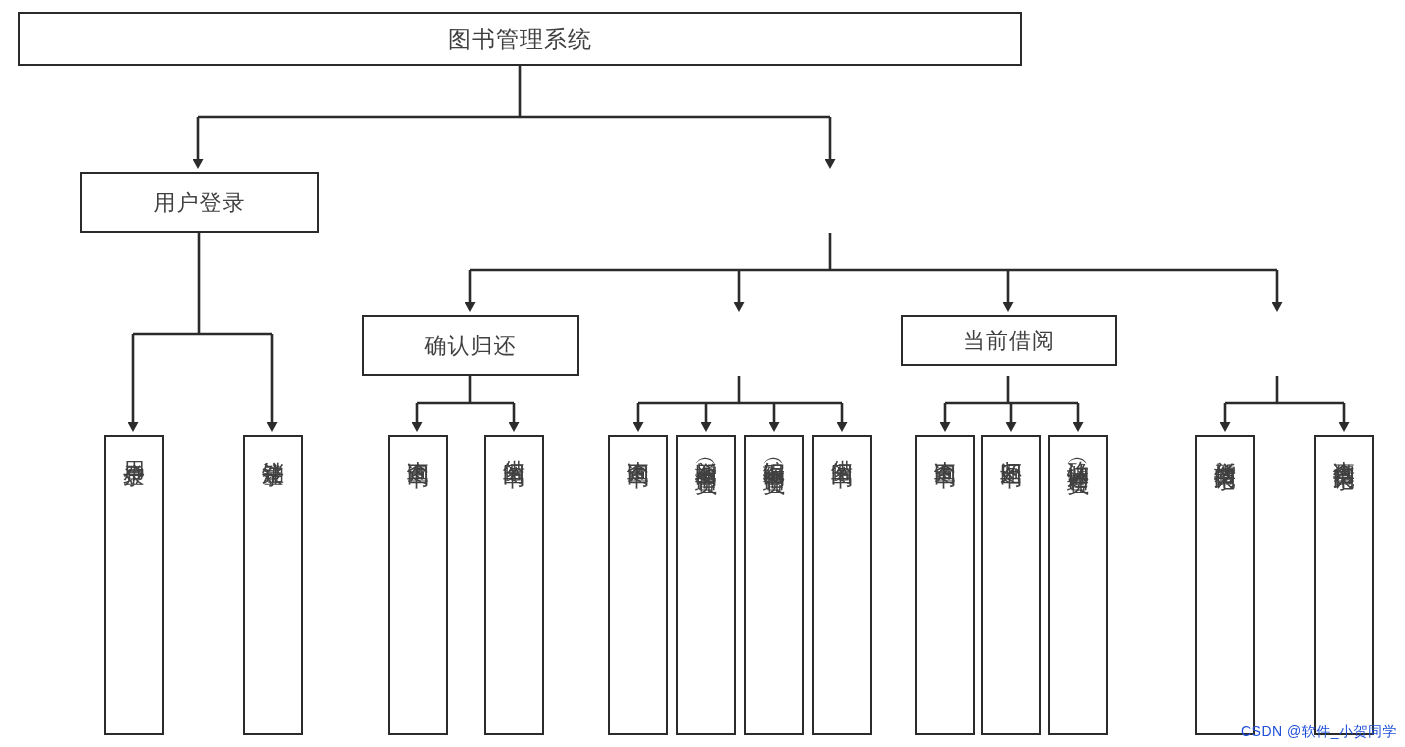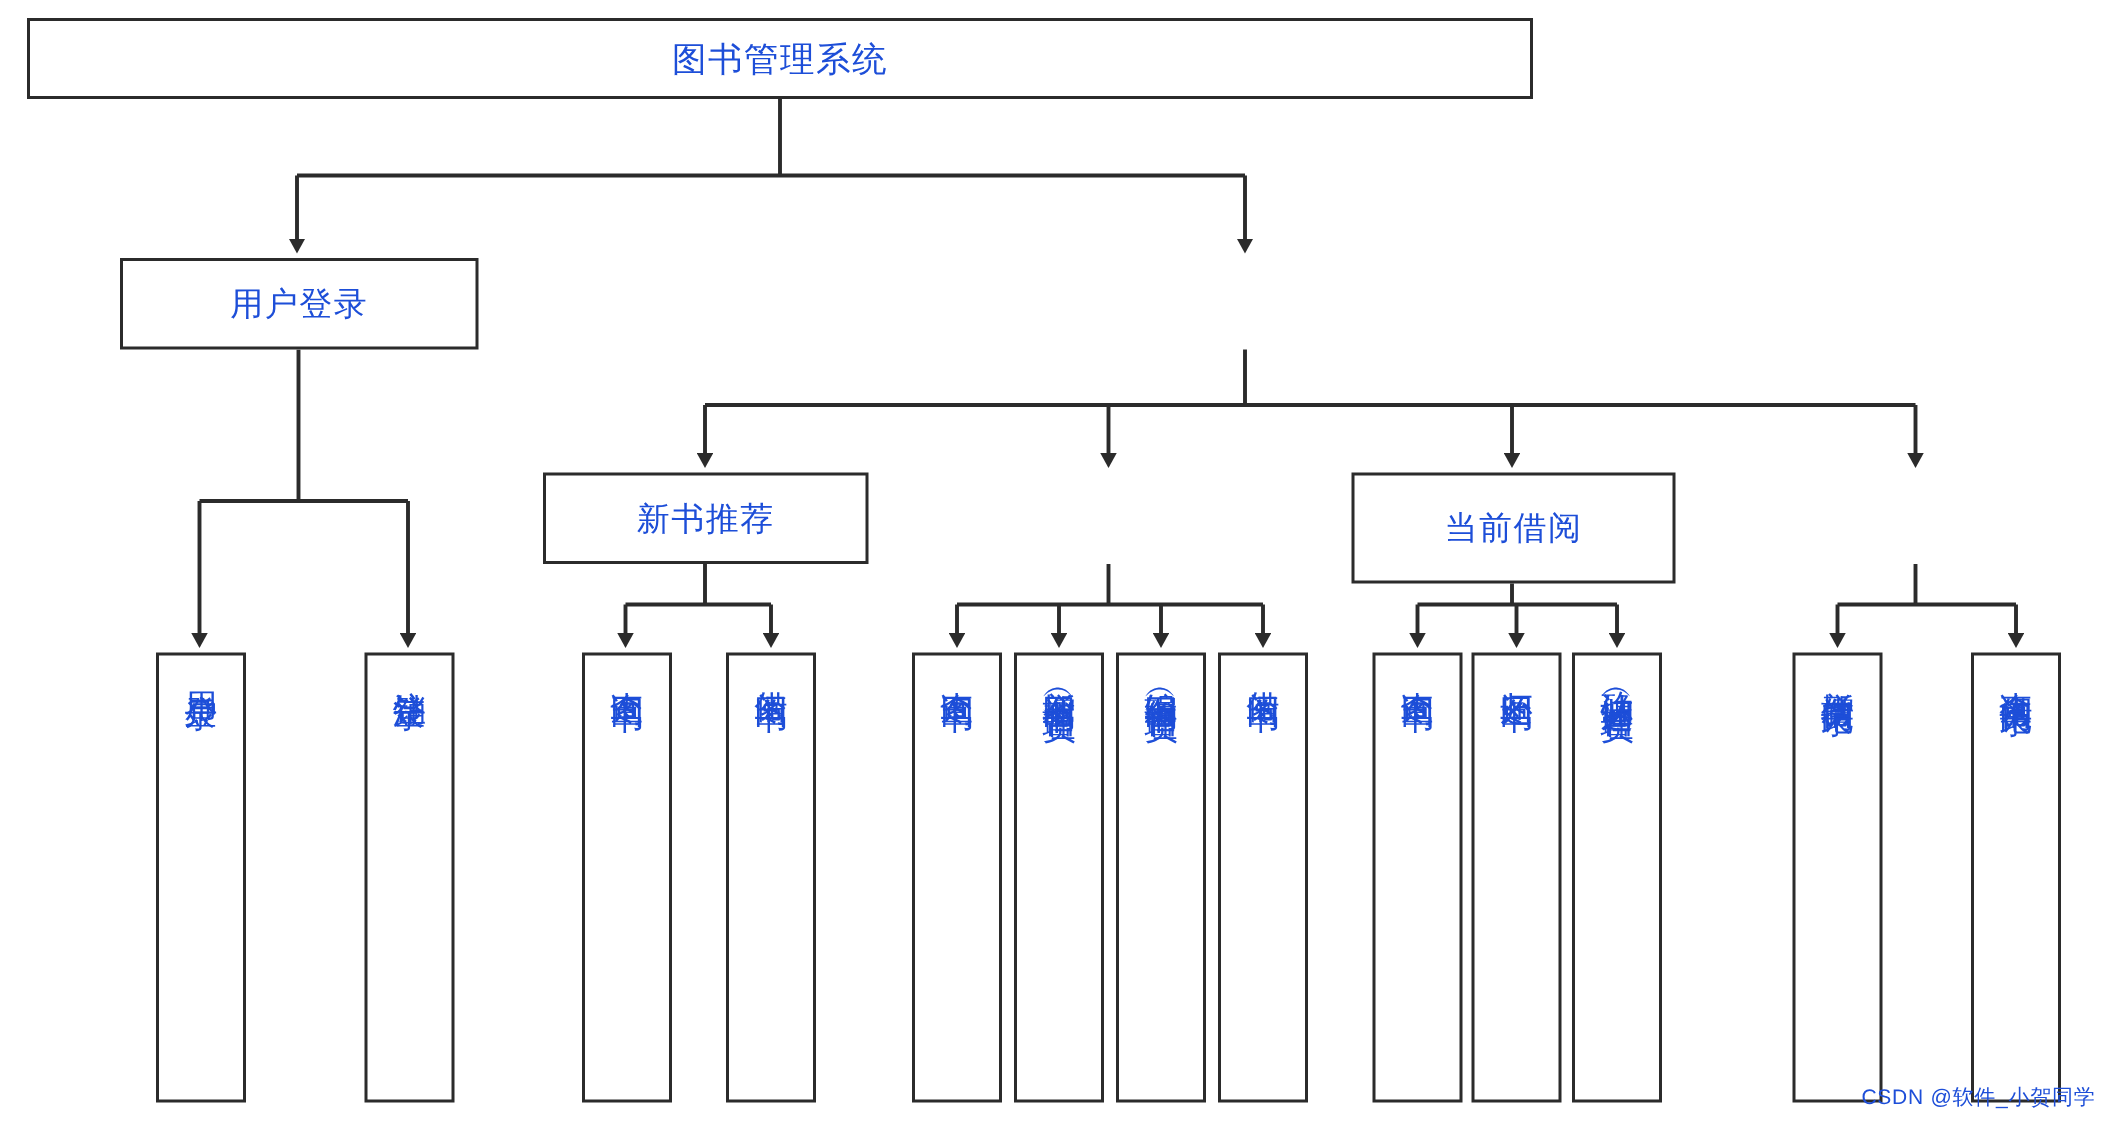--- a/index.html
+++ b/index.html
@@ -4,21 +4,21 @@
 <style>
   html,body{margin:0;padding:0;background:#ffffff;}
   body{width:1405px;height:747px;overflow:hidden;
        font-family:"Liberation Sans","DejaVu Sans",sans-serif;}
   #stage{position:relative;width:1405px;height:747px;background:#fff;}
 
   svg.edges{position:absolute;left:0;top:0;width:1405px;height:747px;pointer-events:none;}
 
   .node{position:absolute;box-sizing:border-box;background:#ffffff;
         border:2px solid #2b2b2b;display:flex;align-items:center;
-        justify-content:center;color:#1d4ed8;}
+        justify-content:center;color:#404040;}
   .node.h{font-size:22px;letter-spacing:1px;line-height:1;}
   .node.v{writing-mode:vertical-rl;text-orientation:upright;
           font-size:22px;line-height:1.18;letter-spacing:2px;
           padding-top:6px;justify-content:flex-start;align-items:center;}
   .node.root{font-size:23px;}
 
   .watermark{position:absolute;right:8px;bottom:6px;font-size:14px;
              color:#1d4ed8;letter-spacing:.5px;white-space:nowrap;}
 </style>
 </head>
@@ -73,22 +73,22 @@
       <path d="M1225,403 L1344,403"></path>
       <path d="M1225,403 L1225,423" marker-end="url(#arw)"></path>
       <path d="M1344,403 L1344,423" marker-end="url(#arw)"></path>
     </g>
   </svg>
 
   <div class="node h root" style="left:18px;top:12px;width:1004px;height:54px;">图书管理系统</div>
 
   <div class="node h" style="left:80px;top:172px;width:239px;height:61px;">用户登录</div>
 
-  <div class="node h" style="left:362px;top:315px;width:217px;height:61px;">新书推荐</div>
-  <div class="node h" style="left:901px;top:315px;width:216px;height:74px;">当前借阅</div>
+  <div class="node h" style="left:362px;top:315px;width:217px;height:61px;">确认归还</div>
+  <div class="node h" style="left:901px;top:315px;width:216px;height:51px;">当前借阅</div>
 
   <div class="node v" style="left:104px;top:435px;width:60px;height:300px;">用户登录</div>
   <div class="node v" style="left:243px;top:435px;width:60px;height:300px;">注销登录</div>
 
   <div class="node v" style="left:388px;top:435px;width:60px;height:300px;">查询图书</div>
   <div class="node v" style="left:484px;top:435px;width:60px;height:300px;">借阅图书</div>
 
   <div class="node v" style="left:608px;top:435px;width:60px;height:300px;">查询图书</div>
   <div class="node v" style="left:676px;top:435px;width:60px;height:300px;">新增图书（管理员）</div>
   <div class="node v" style="left:744px;top:435px;width:60px;height:300px;">编辑图书（管理员）</div>

